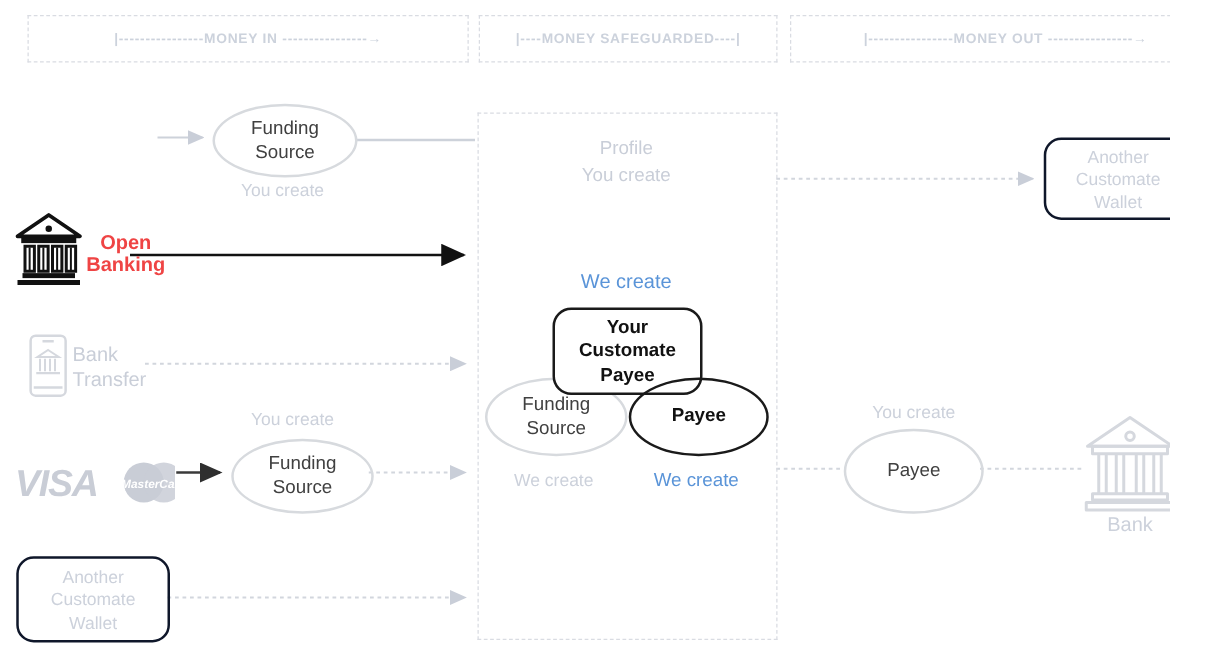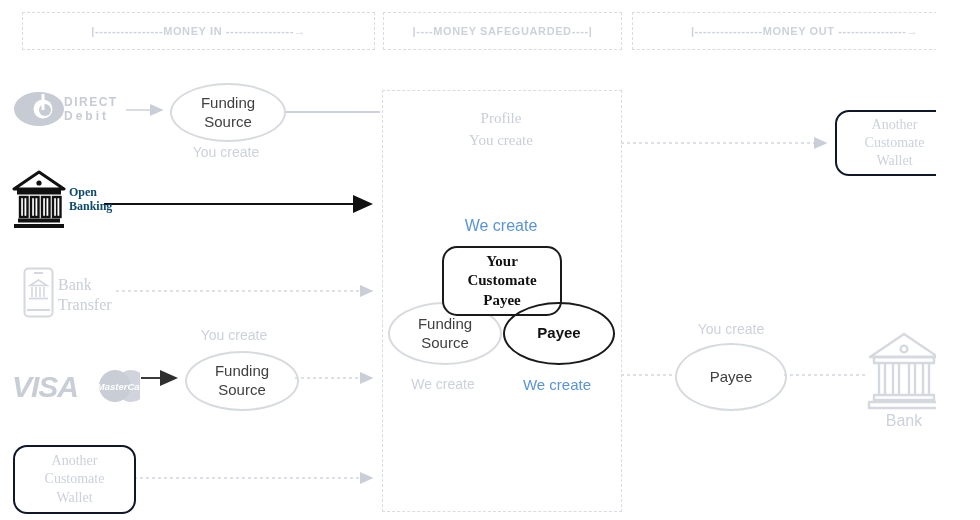--- a/index.html
+++ b/index.html
@@ -1,21 +1,21 @@
 <!DOCTYPE html>
 <html><head>
 <meta charset="utf-8">
 <style>
   html,body{margin:0;padding:0;background:#ffffff;}
   .canvas{
     position:relative;width:936px;height:520px;overflow:hidden;background:#fff;
     font-family:"Liberation Sans","DejaVu Sans",sans-serif;
   }
   .abs{position:absolute;}
-  .pre{white-space:pre-line;font-family:Liberation Serif, serif;}
+  .pre{white-space:pre-line;}
   
   .hdr{
     border:1px dashed #d9dce2;display:flex;align-items:center;justify-content:center;
     color:#ccd2dc;font-size:11px;font-weight:bold;letter-spacing:.6px;white-space:nowrap;
   }
   
   .faded-text{color:#c9ced8;}
   .ellipse{
     border:2px solid #d7dade;border-radius:50%;
     display:flex;align-items:center;justify-content:center;text-align:center;
@@ -31,21 +31,21 @@
   .note{font-size:14px;text-align:center;}
   .note.gray{color:#ccd1db;}
   .note.blue{color:#5a94d8;}
   
   .central{border:1px dashed #d9dce2;background:transparent;}
   .wallet-box{
     border:2px solid #1a1a1a;border-radius:15px;background:#fff;
     display:flex;align-items:center;justify-content:center;text-align:center;
     font-weight:bold;font-size:15px;line-height:1.3;color:#111;z-index:2;
   }
-  .ob-label{font-weight:bold;font-size:12px;line-height:1.15;color:#0c4a6e;}
+  .ob-label{font-weight:bold;font-size:16px;line-height:1.15;color:#ef4444;text-align:center;}
   .z1{z-index:1;} .z3{z-index:3;}
   svg{display:block;}
   .connectors{position:absolute;left:0;top:0;z-index:0;}
 </style>
 </head>
 <body>
 
 <div class="canvas">
 
   <svg class="connectors" width="980" height="520" viewBox="0 0 980 520">
@@ -79,30 +79,20 @@
 
     <line x1="621" y1="375" x2="674" y2="375" stroke="#d2d6dd" stroke-width="1.5" stroke-dasharray="3 3"></line>
 
     <line x1="784" y1="375" x2="868" y2="375" stroke="#d2d6dd" stroke-width="1.5" stroke-dasharray="3 3"></line>
   </svg>
 
   <div class="abs hdr" style="left:22px;top:12px;width:351px;height:36px;">|----------------MONEY IN ----------------→</div>
   <div class="abs hdr" style="left:632px;top:12px;width:343px;height:36px;">|----------------MONEY OUT ----------------→</div>
   <div class="abs hdr" style="left:383px;top:12px;width:237px;height:36px;">|----MONEY SAFEGUARDED----|</div>
 
-  <div class="abs" style="left:12px;top:84px;">
-    <svg width="112" height="50" viewBox="0 0 112 50">
-      <ellipse cx="27" cy="25" rx="25" ry="17" fill="#c6cbd4"></ellipse>
-      <circle cx="31" cy="25" r="9.5" fill="#ffffff"></circle>
-      <circle cx="33" cy="26" r="6" fill="#c6cbd4"></circle>
-      <path d="M31 10 v16" stroke="#ffffff" stroke-width="3"></path>
-      <text x="52" y="22" font-family="Liberation Sans,sans-serif" font-size="12" font-weight="bold" letter-spacing="1.5" fill="#c6cbd4">DIRECT</text>
-      <text x="52" y="36" font-family="Liberation Sans,sans-serif" font-size="12" font-weight="bold" letter-spacing="3" fill="#c6cbd4">Debit</text>
-    </svg>
-  </div>
 
   <div class="abs ellipse gray" style="left:170px;top:83px;width:112px;height:55px;">
     <span style="width:70px;">Funding Source</span>
   </div>
   <div class="abs note gray" style="left:176px;top:144px;width:100px;">You create</div>
 
   <div class="abs" style="left:12px;top:170px;">
     <svg width="54" height="58" viewBox="0 0 54 58">
       <polygon points="27,2 52,19 2,19" fill="#fff" stroke="#111" stroke-width="3" stroke-linejoin="round"></polygon>
       <circle cx="27" cy="13" r="2.6" fill="#111"></circle>

